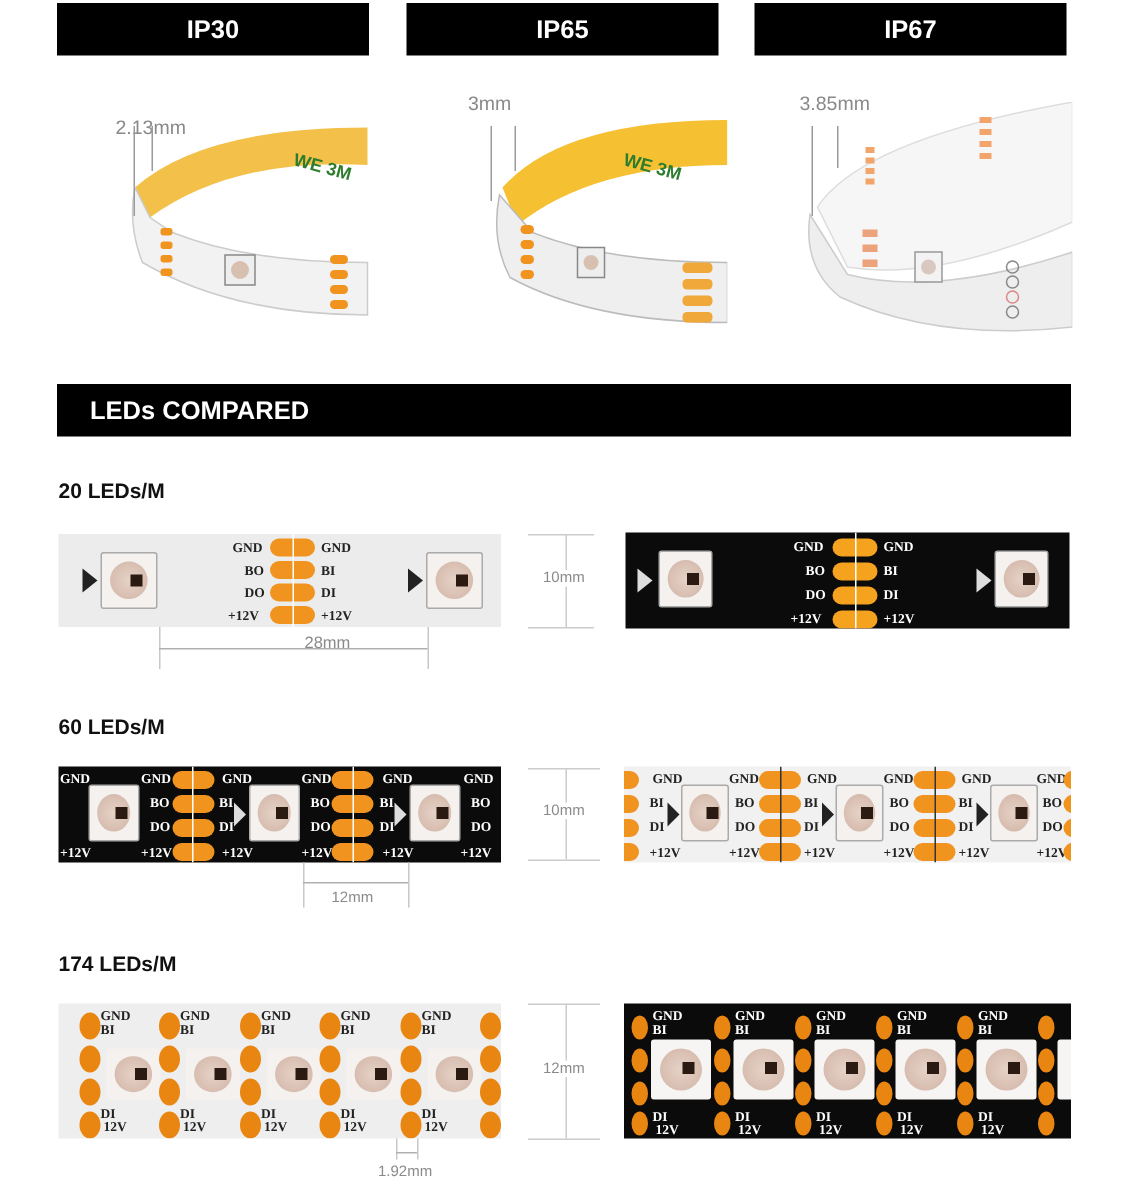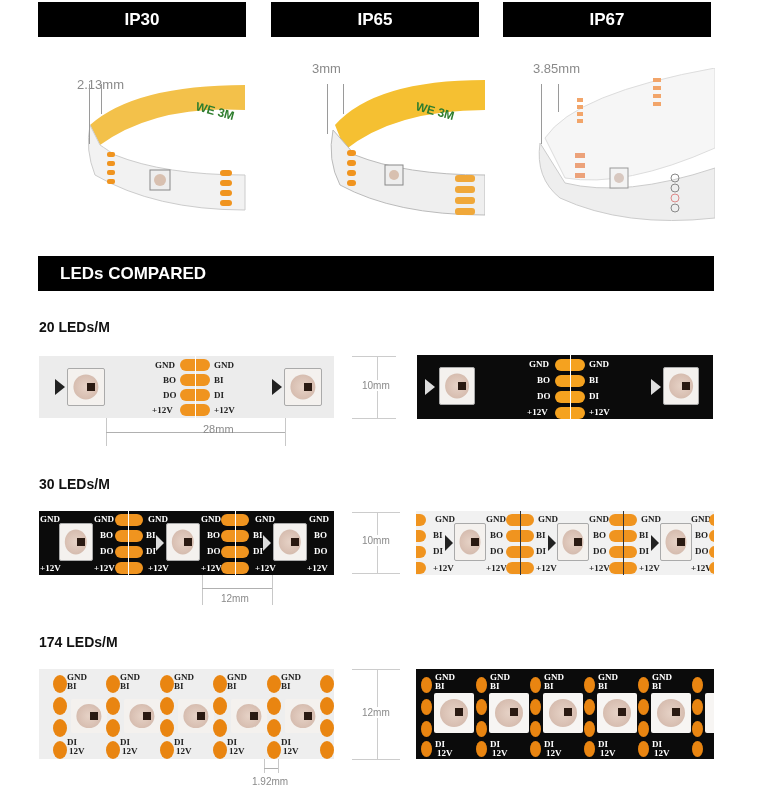--- a/index.html
+++ b/index.html
@@ -168,21 +168,21 @@
   <div class="pin-lbl" style="left:172px;top:20px;">BI</div>
   <div class="pin-lbl" style="left:172px;top:36px;">DI</div>
   <div class="pin-lbl" style="left:172px;top:52px;">+12V</div>
   <div class="arrow-tri" style="left:234px;top:24px;border-left:10px solid #ddd;"></div>
   <div class="led" style="left:246px;top:12px;width:36px;height:38px;">
       <div class="core"></div>
       <div class="chip"></div>
     </div>
 </div>
 
-<div class="row-title" style="top:476px;">30 LEDs/M</div>
+<div class="row-title" style="top:476px;">60 LEDs/M</div>
 
 <div class="pcb black" style="left:39px;top:511px;width:295px;height:64px;">
 
   <div class="pin-lbl" style="left:1px;top:3px;">GND</div>
   <div class="led" style="left:20px;top:12px;width:34px;height:38px;">
       <div class="core"></div>
       <div class="chip"></div>
     </div>
   <div class="pin-lbl" style="left:1px;top:52px;">+12V</div>
   <div class="pin-lbl" style="left:55px;top:3px;">GND</div>

